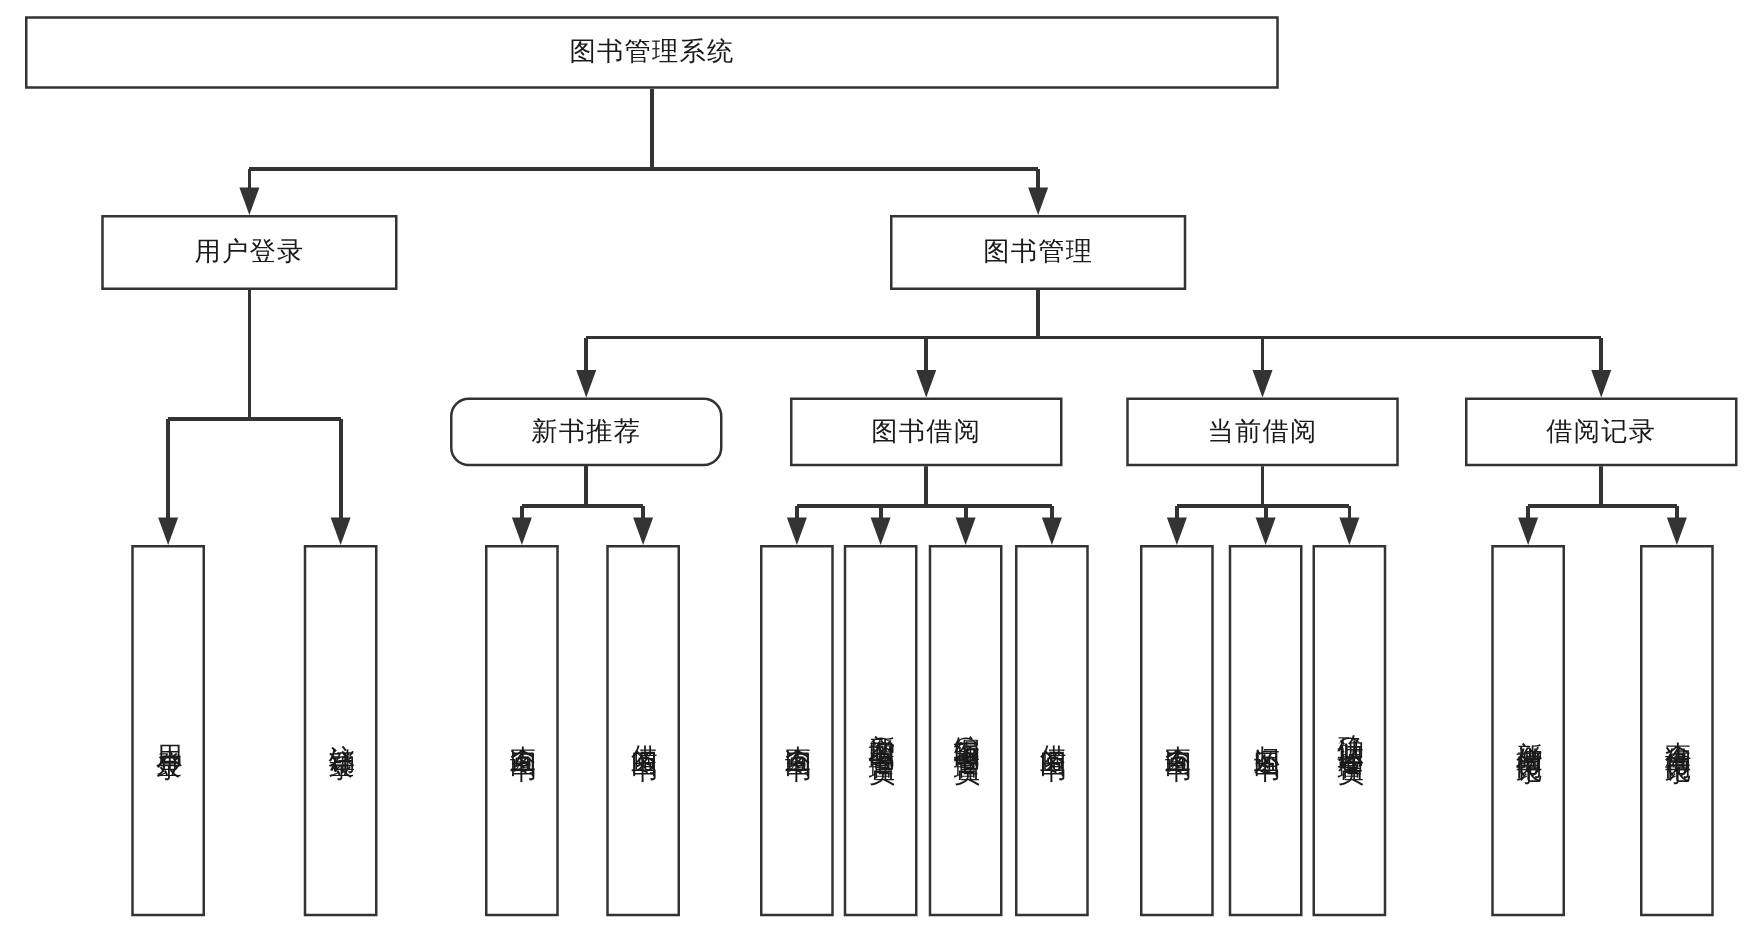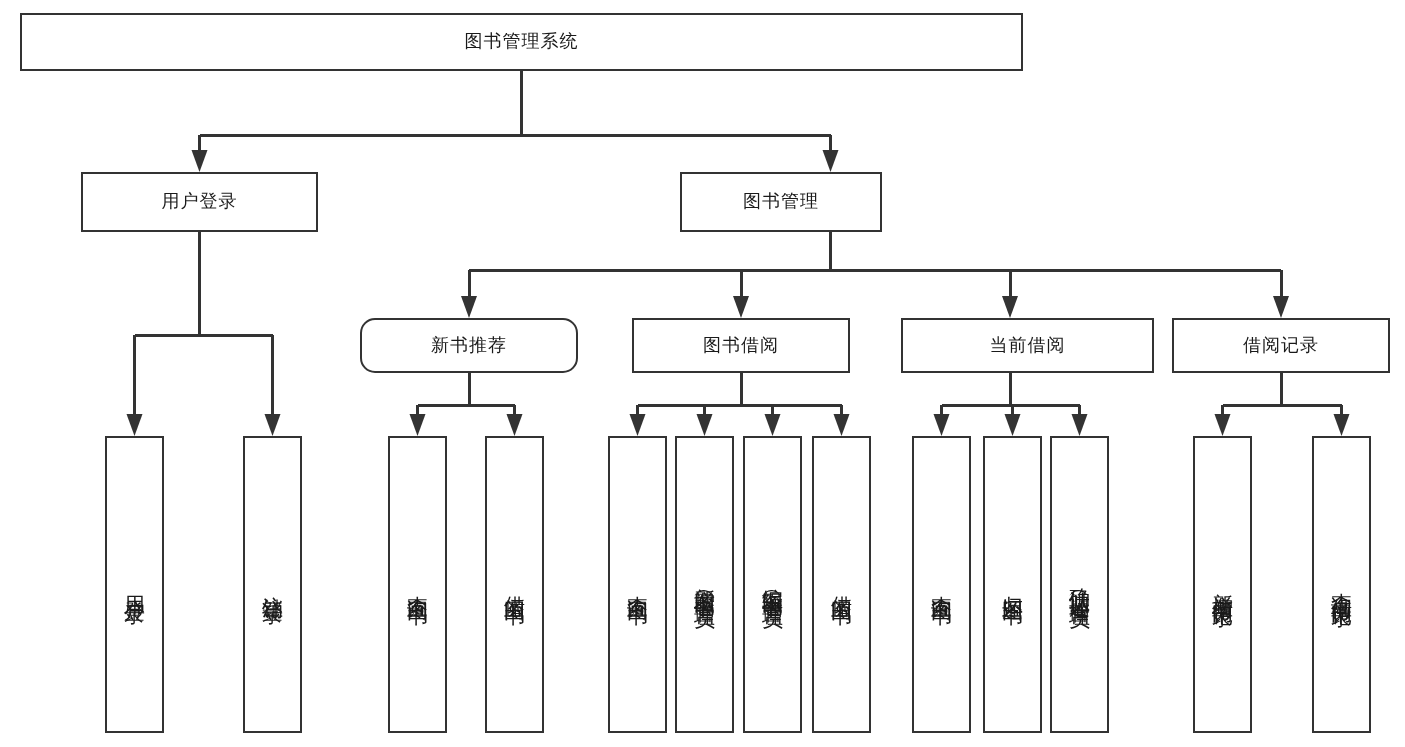--- a/index.html
+++ b/index.html
@@ -31,21 +31,21 @@
     box-sizing: border-box;
     background: #ffffff;
     border: 2px solid #333333;
     display: flex;
     align-items: center;
     justify-content: center;
     color: #1a1a1a;
     text-align: center;
   }
   .node-h {
-    font-size: 18px;
+    font-size: 21px;
     letter-spacing: 1px;
     line-height: 1.1;
   }
   .node-v {
     font-size: 21px;
     writing-mode: vertical-rl;
     text-orientation: upright;
     letter-spacing: 3px;
     line-height: 1.05;
     padding: 6px 0;
@@ -125,30 +125,30 @@
       <polygon points="1333.5,414 1349.5,414 1341.5,436" fill="#333333"></polygon>
     </svg>
 
   <div id="node-layer">
       <div class="node node-h" style="left: 20px; top: 13px; width: 1003px; height: 58px;">
         <span class="node-label">图书管理系统</span>
       </div>
       <div class="node node-h" style="left: 81px; top: 172px; width: 237px; height: 60px;">
         <span class="node-label">用户登录</span>
       </div>
-      <div class="node node-h" style="left: 680px; top: 172px; width: 202px; height: 60px;">
+      <div class="node node-h" style="left: 712px; top: 172px; width: 237px; height: 60px;">
         <span class="node-label">图书管理</span>
       </div>
       <div class="node node-h" style="left: 360px; top: 318px; width: 218px; height: 55px; border-radius: 15px;">
         <span class="node-label">新书推荐</span>
       </div>
       <div class="node node-h" style="left: 632px; top: 318px; width: 218px; height: 55px;">
         <span class="node-label">图书借阅</span>
       </div>
-      <div class="node node-h" style="left: 901px; top: 318px; width: 253px; height: 55px;">
+      <div class="node node-h" style="left: 901px; top: 318px; width: 218px; height: 55px;">
         <span class="node-label">当前借阅</span>
       </div>
       <div class="node node-h" style="left: 1172px; top: 318px; width: 218px; height: 55px;">
         <span class="node-label">借阅记录</span>
       </div>
       <div class="node node-v" style="left: 105px; top: 436px; width: 59px; height: 297px;">
         <span class="node-label">用户登录</span>
       </div>
       <div class="node node-v" style="left: 243px; top: 436px; width: 59px; height: 297px;">
         <span class="node-label">注销登录</span>

